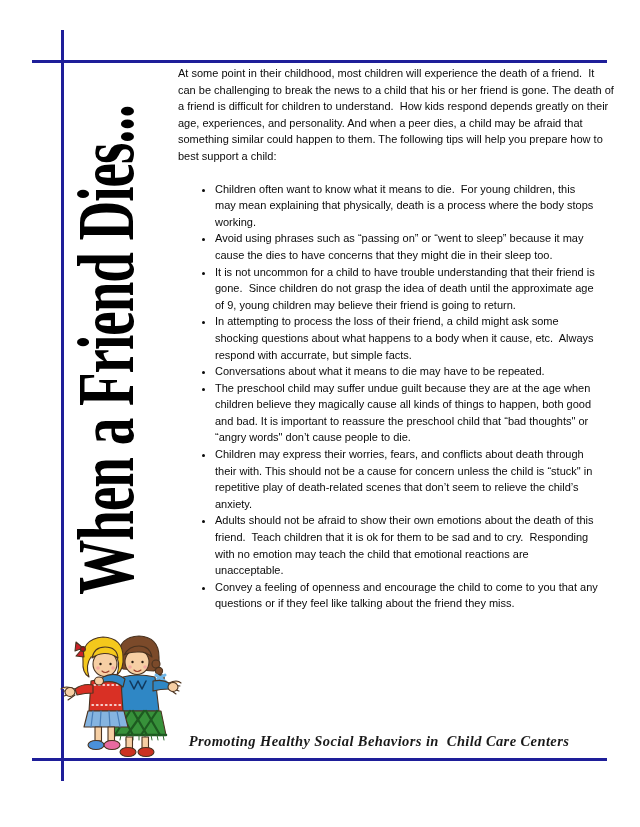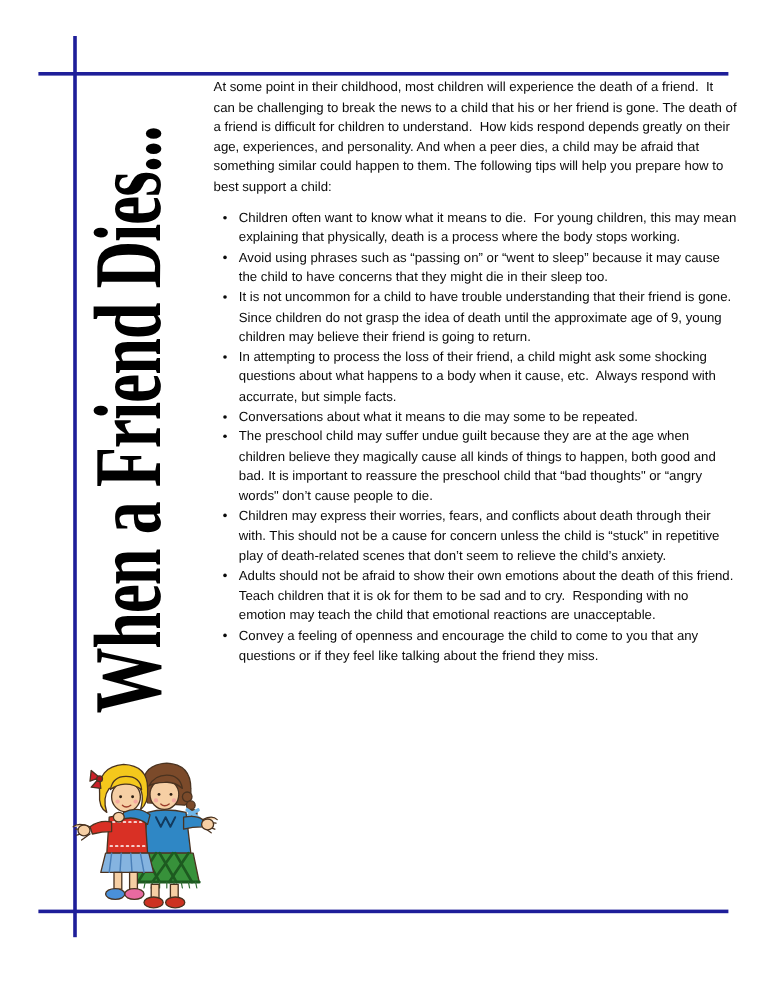--- a/index.html
+++ b/index.html
@@ -15,21 +15,21 @@
   .vtitle{
     position:absolute;left:-158px;top:310px;width:530px;height:80px;
     transform:rotate(-90deg) scaleY(1.45);transform-origin:50% 50%;
     font-family:"Liberation Serif",serif;font-weight:bold;font-size:55px;
     line-height:80px;text-align:center;color:#000;white-space:nowrap;
     letter-spacing:-1px;
   }
   
   .main{position:absolute;left:178px;top:65px;width:436px;font-size:11px;line-height:16.6px;}
   .intro{margin:0 0 9px 0;white-space:pre-wrap;}
-  ul.tips{margin:0;padding:0 0 0 21px;list-style:disc;}
+  ul.tips{margin:16px;padding:0 0 0 21px;list-style:disc;}
   ul.tips li{white-space:pre-wrap;padding:0;margin:0;}
   
   .footer{
     position:absolute;left:178px;top:733px;width:436px;padding-right:34px;box-sizing:border-box;
     text-align:center;font-family:"Liberation Serif",serif;font-style:italic;font-weight:600;
     font-size:14.5px;letter-spacing:.4px;color:#1a1a1a;white-space:pre-wrap;
   }
   .art{position:absolute;left:57px;top:631px;width:128px;height:128px;}
 </style>
 </head>
@@ -40,31 +40,32 @@
   <div class="vline"></div>
   <div class="hline-top"></div>
   <div class="hline-bottom"></div>
 
   <div class="vtitle">When a Friend Dies...</div>
 
   <div class="main">
     <p class="intro">At some point in their childhood, most children will experience the death of a friend.  It can be challenging to break the news to a child that his or her friend is gone. The death of a friend is difficult for children to understand.  How kids respond depends greatly on their age, experiences, and personality. And when a peer dies, a child may be afraid that something similar could happen to them. The following tips will help you prepare how to best support a child:</p>
     <ul class="tips">
       <li>Children often want to know what it means to die.  For young children, this may mean explaining that physically, death is a process where the body stops working.</li>
-      <li>Avoid using phrases such as “passing on” or “went to sleep” because it may cause the child to have concerns that they might die in their sleep too.</li>
+      <li>Avoid using phrases such as “passing on” or “went to sleep” because it may cause the dies to have concerns that they might die in their sleep too.</li>
       <li>It is not uncommon for a child to have trouble understanding that their friend is gone.  Since children do not grasp the idea of death until the approximate age of 9, young children may believe their friend is going to return.</li>
       <li>In attempting to process the loss of their friend, a child might ask some shocking questions about what happens to a body when it cause, etc.  Always respond with accurrate, but simple facts.</li>
-      <li>Conversations about what it means to die may some to be repeated.</li>
+      <li>Conversations about what it means to die may have to be repeated.</li>
       <li>The preschool child may suffer undue guilt because they are at the age when children believe they magically cause all kinds of things to happen, both good and bad. It is important to reassure the preschool child that “bad thoughts" or “angry words" don’t cause people to die.</li>
       <li>Children may express their worries, fears, and conflicts about death through their with. This should not be a cause for concern unless the child is “stuck" in repetitive play of death-related scenes that don’t seem to relieve the child’s anxiety.</li>
       <li>Adults should not be afraid to show their own emotions about the death of this friend.  Teach children that it is ok for them to be sad and to cry.  Responding with no emotion may teach the child that emotional reactions are unacceptable.</li>
       <li>Convey a feeling of openness and encourage the child to come to you that any questions or if they feel like talking about the friend they miss.</li>
     </ul>
   </div>
 
+  <div class="footer">Promoting Healthy Social Behaviors in  Child Care Centers</div>
 
   <svg class="art" viewBox="0 0 128 128">
     <g stroke="#4a3320" stroke-width="1.1" stroke-linecap="round" stroke-linejoin="round">
 
       <path d="M62 24 Q62 6 82 5 Q102 6 102 26 Q103 36 97 40 L66 38 Q61 32 62 24 Z" fill="#7b4a2a"></path>
 
       <circle cx="99" cy="33" r="4" fill="#7b4a2a"></circle>
       <circle cx="102" cy="40" r="3.6" fill="#7b4a2a"></circle>
       <circle cx="104" cy="47" r="3.2" fill="#7b4a2a"></circle>
       <path d="M99 49 L108 44 M99 44 L109 51" stroke="#6fb6e8" stroke-width="3" fill="none"></path>

